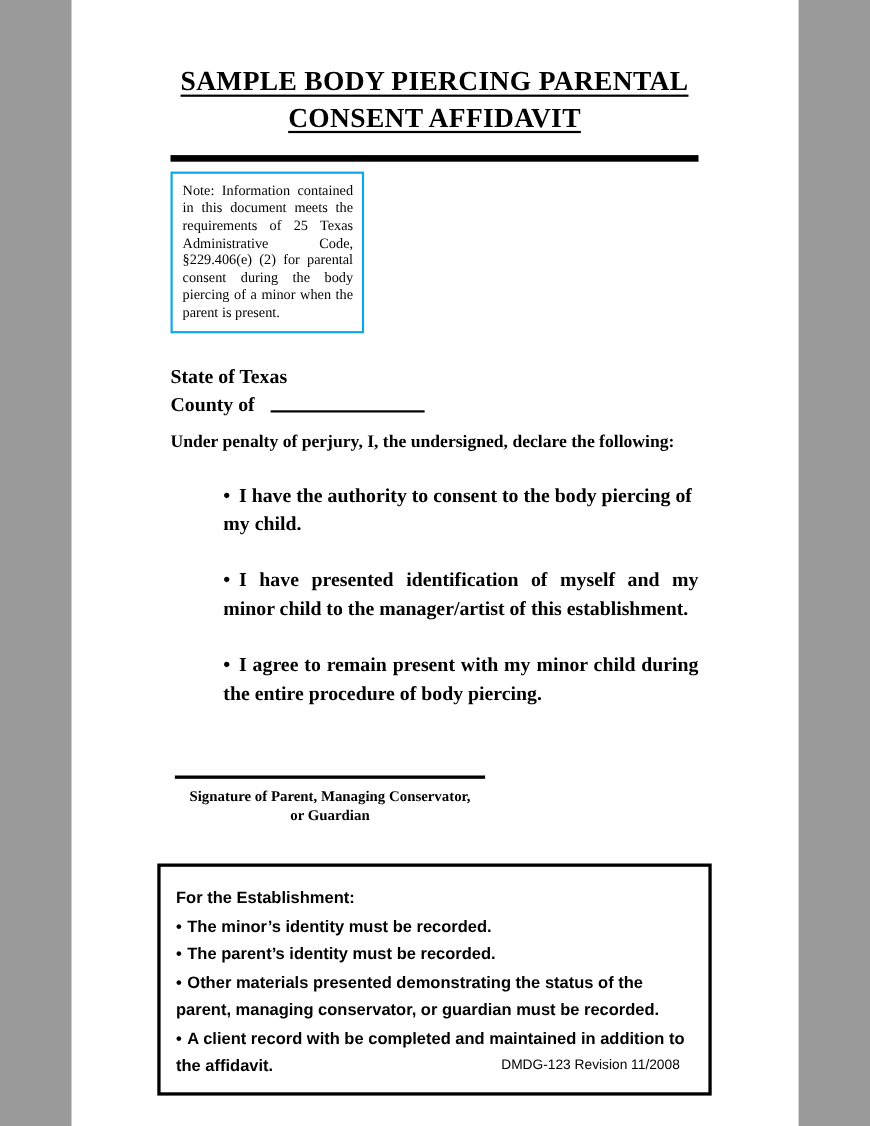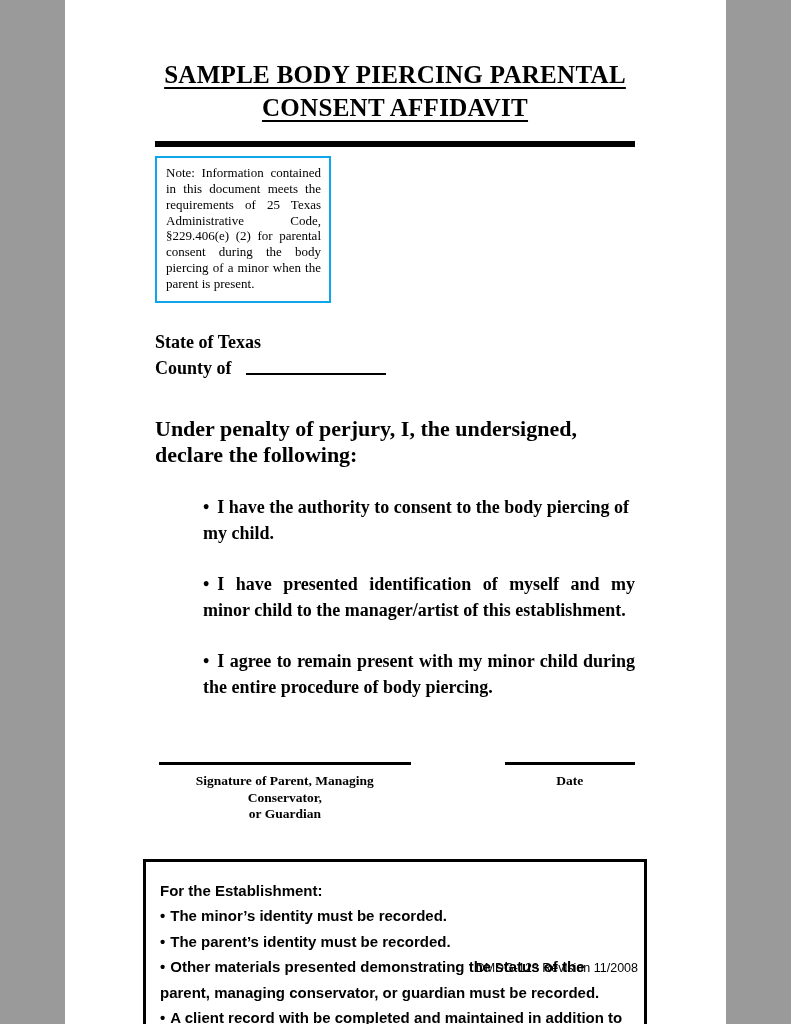--- a/index.html
+++ b/index.html
@@ -47,22 +47,22 @@
   
   .jurat { margin-top: 26px; font-size: 18px; font-weight: bold; line-height: 1.45; }
   .county-row { display: flex; align-items: flex-start; }
   .blank-line {
     display: inline-block;
     border-bottom: 2px solid #000;
     height: 20px;
   }
   .county-blank { width: 140px; margin-left: 14px; }
   .declaration {
-    margin-top: 35px;
-    font-size: 22px;
+    margin-top: 12px;
+    font-size: 16px;
     font-weight: bold;
   }
   
   .bullet-para {
     margin-left: 48px;
     font-size: 18px;
     font-weight: bold;
     line-height: 1.42;
     text-align: justify;
   }
@@ -103,21 +103,21 @@
     padding: 16px 14px 10px 14px;
     font-family: "Liberation Sans", sans-serif;
     font-size: 15px;
     font-weight: bold;
     line-height: 1.7;
   }
   .est-item .bullet-mark { padding-right: 5px; }
   
   .footer-ref {
     position: absolute;
-    right: 88px;
+    right: 108px;
     bottom: 49px;
     font-family: "Liberation Sans", sans-serif;
     font-size: 12.5px;
   }
 </style>
 </head>
 <body>
 
 <div class="page">
 
@@ -156,24 +156,20 @@
   </div>
 
   <div class="sig-row">
     <div class="sig-col">
       <div class="sig-rule"></div>
       <div class="sig-label">
         <span>Signature of Parent, Managing Conservator,</span><br>
         <span>or Guardian</span>
       </div>
     </div>
-    <div class="date-col">
-      <div class="sig-rule"></div>
-      <div class="sig-label">Date</div>
-    </div>
   </div>
 
   <div class="est-box">
     <div>For the Establishment:</div>
     <div class="est-item">
       <span class="bullet-mark">•</span><span>The minor’s identity must be recorded.</span>
     </div>
     <div class="est-item">
       <span class="bullet-mark">•</span><span>The parent’s identity must be recorded.</span>
     </div>

